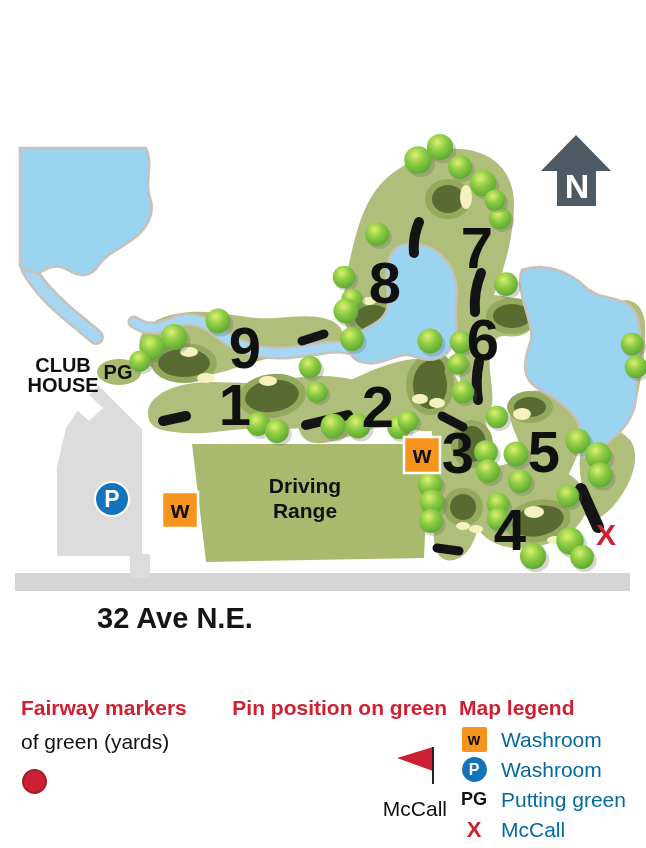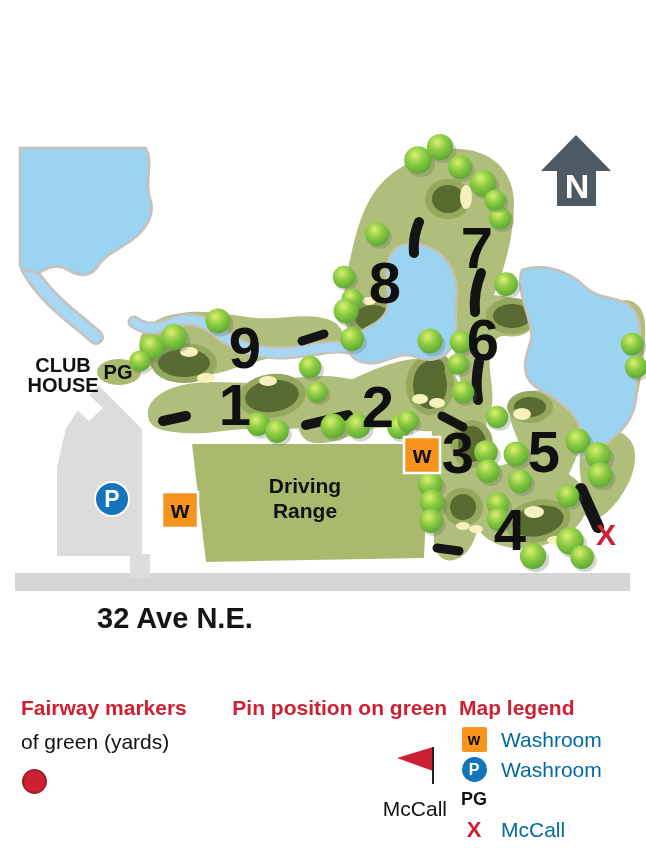--- a/index.html
+++ b/index.html
@@ -278,20 +278,21 @@
     <div class="li-row">
       <span class="li-icon">
           <span class="p-circ">P</span>
         </span>
       <span class="li-label">Washroom</span>
     </div>
     <div class="li-row">
       <span class="li-icon">
           <span class="pg-txt">PG</span>
         </span>
+      <span class="li-label">Putting green</span>
     </div>
     <div class="li-row">
       <span class="li-icon">
           <span class="x-txt">X</span>
         </span>
       <span class="li-label">McCall</span>
     </div>
   </div>
 
 </div>

